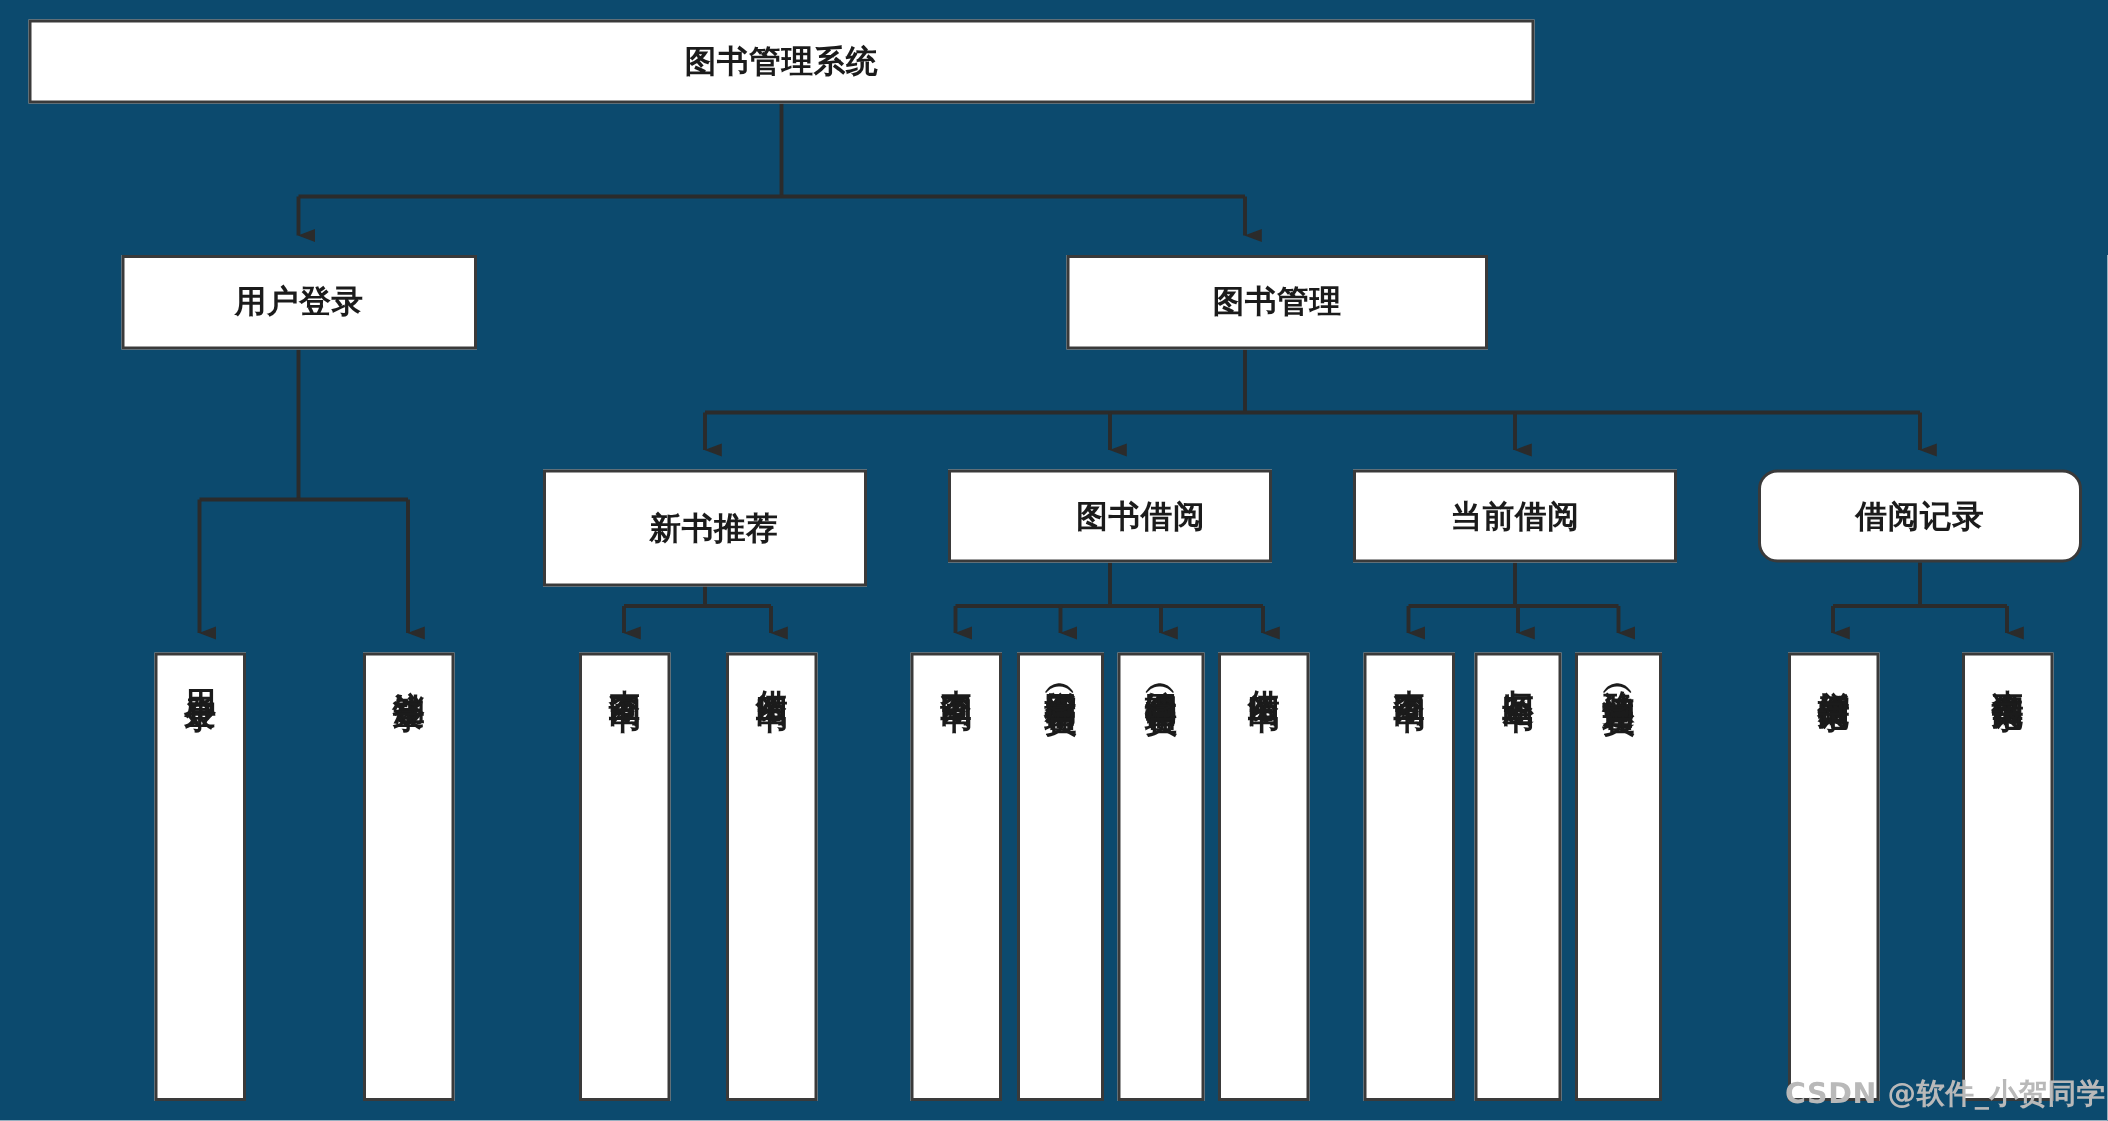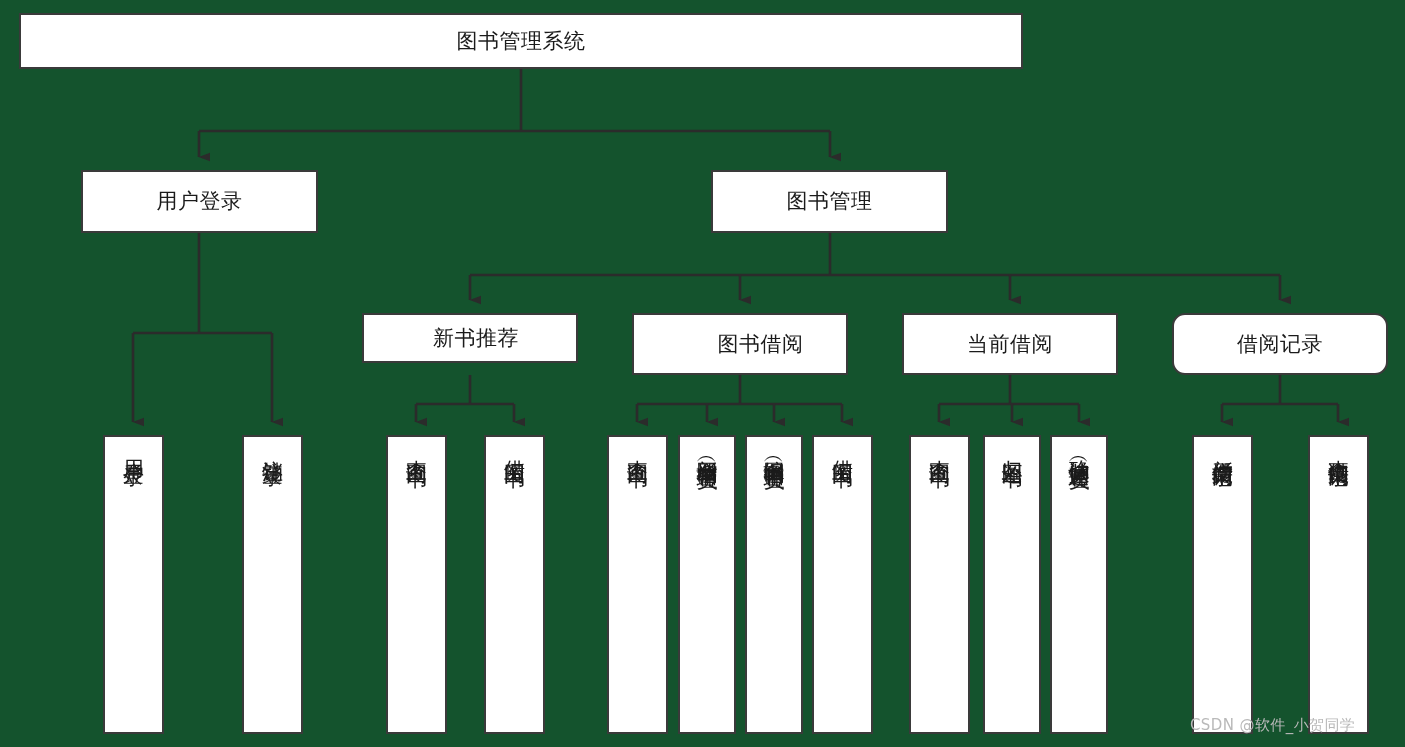--- a/index.html
+++ b/index.html
@@ -51,31 +51,31 @@
     font-size:21px;
     line-height:1.05;
     letter-spacing:2.5px;
   }
   .node.vert.tall .lbl{
     letter-spacing:1.5px;
   }
   .watermark{
     position:absolute;
     color:#b9b9b9;
-    font-size:15px;
+    font-size:19px;
     letter-spacing:0.4px;
     white-space:nowrap;
     z-index:5;
     font-family:"DejaVu Sans","Liberation Sans",sans-serif;
   }
 </style>
 </head>
 <body>
 
-<div id="stage" style="background: #14532d;">
+<div id="stage" style="background: #0c4a6e; font-weight: bold;">
 
   <svg id="wires" viewBox="0 0 1405 747" width="1405" height="747" xmlns="http://www.w3.org/2000/svg">
     <defs>
       <marker id="arw" viewBox="0 0 10 12" refX="5" refY="11.2" markerWidth="10" markerHeight="12" orient="auto-start-reverse" markerUnits="userSpaceOnUse">
         <path d="M0.6,0 L9.4,0 L5,11.6 Z" fill="#2b2b2b"></path>
       </marker>
     </defs>
     <g fill="none" stroke="#2b2b2b" stroke-width="2.6" stroke-linecap="butt">
 
       <path d="M521,69 L521,131"></path>
@@ -120,25 +120,25 @@
     </g>
   </svg>
 
   <div class="node horiz" style="left: 19px; top: 13px; width: 1004px; height: 56px; border-color: rgb(58, 58, 58); background: rgb(255, 255, 255); color: rgb(27, 27, 27);">
     <span class="lbl">图书管理系统</span>
   </div>
 
   <div class="node horiz" style="left: 81px; top: 170px; width: 237px; height: 63px; border-color: rgb(58, 58, 58); background: rgb(255, 255, 255); color: rgb(27, 27, 27);">
     <span class="lbl">用户登录</span>
   </div>
-  <div class="node horiz" style="left: 711px; top: 170px; width: 237px; height: 63px; border-color: rgb(58, 58, 58); background: rgb(255, 255, 255); color: rgb(27, 27, 27);">
+  <div class="node horiz" style="left: 711px; top: 170px; width: 281px; height: 63px; border-color: rgb(58, 58, 58); background: rgb(255, 255, 255); color: rgb(27, 27, 27);">
     <span class="lbl">图书管理</span>
   </div>
 
-  <div class="node horiz" style="left: 362px; top: 313px; width: 216px; height: 50px; border-color: rgb(58, 58, 58); background: rgb(255, 255, 255); color: rgb(27, 27, 27); padding-left: 12px;">
+  <div class="node horiz" style="left: 362px; top: 313px; width: 216px; height: 78px; border-color: rgb(58, 58, 58); background: rgb(255, 255, 255); color: rgb(27, 27, 27); padding-left: 12px;">
     <span class="lbl">新书推荐</span>
   </div>
   <div class="node horiz" style="left: 632px; top: 313px; width: 216px; height: 62px; border-color: rgb(58, 58, 58); background: rgb(255, 255, 255); color: rgb(27, 27, 27); padding-left: 41px;">
     <span class="lbl">图书借阅</span>
   </div>
   <div class="node horiz" style="left: 902px; top: 313px; width: 216px; height: 62px; border-color: rgb(58, 58, 58); background: rgb(255, 255, 255); color: rgb(27, 27, 27); align-items: center;">
     <span class="lbl">当前借阅</span>
   </div>
   <div class="node horiz" style="left: 1172px; top: 313px; width: 216px; height: 62px; border-color: rgb(58, 58, 58); background: rgb(255, 255, 255); color: rgb(27, 27, 27); border-radius: 13px;">
     <span class="lbl">借阅记录</span>

